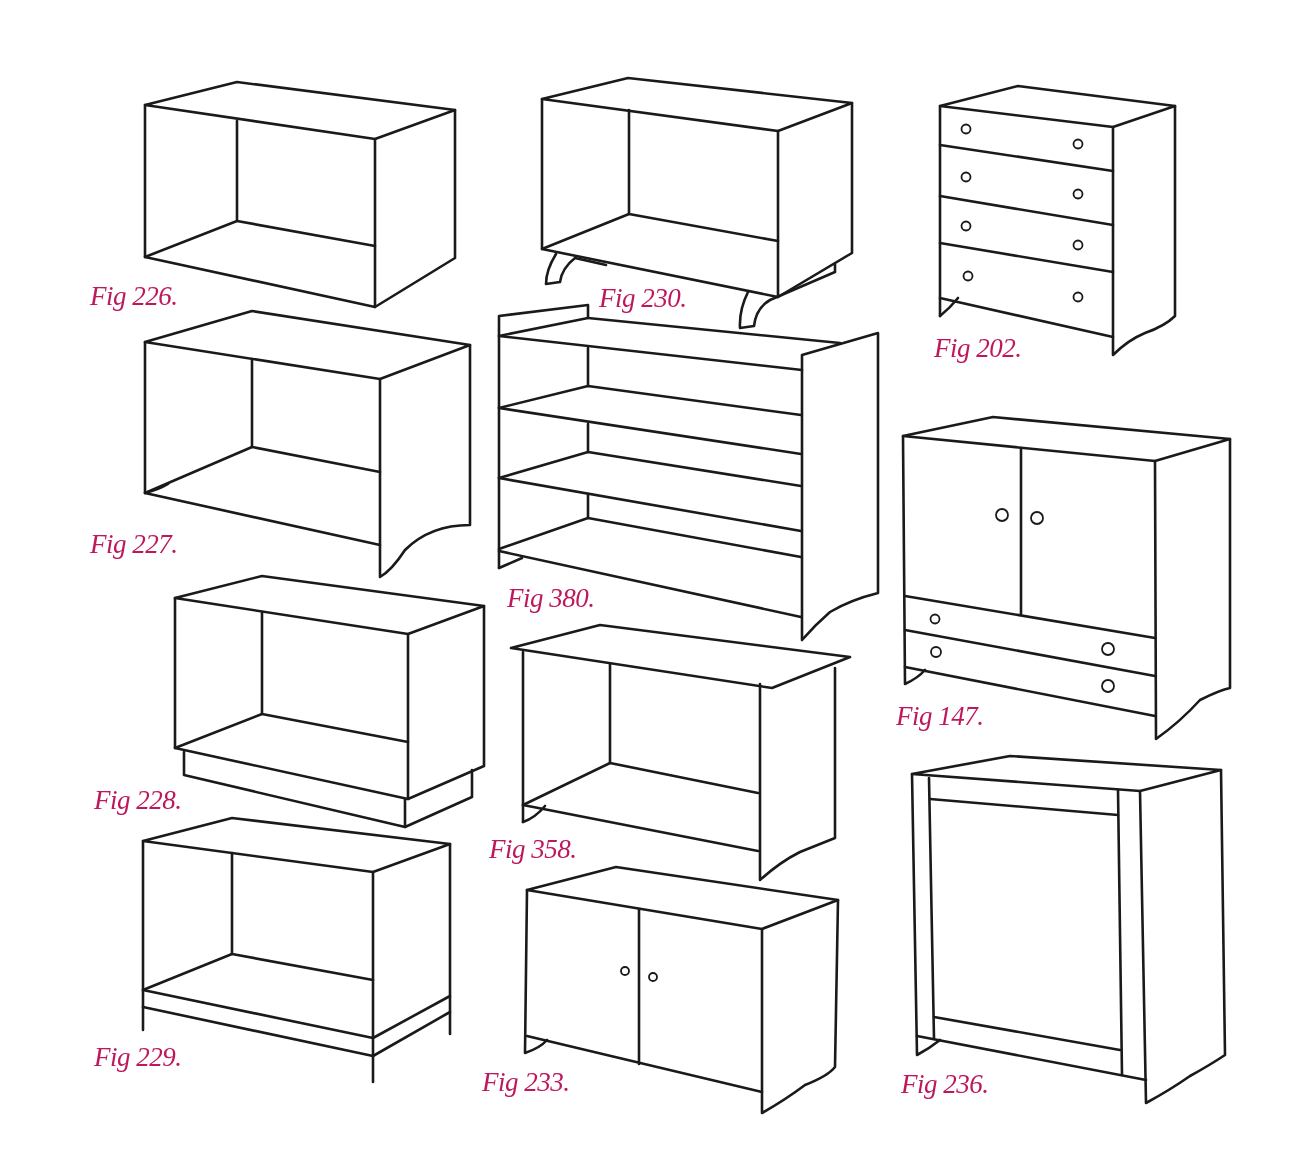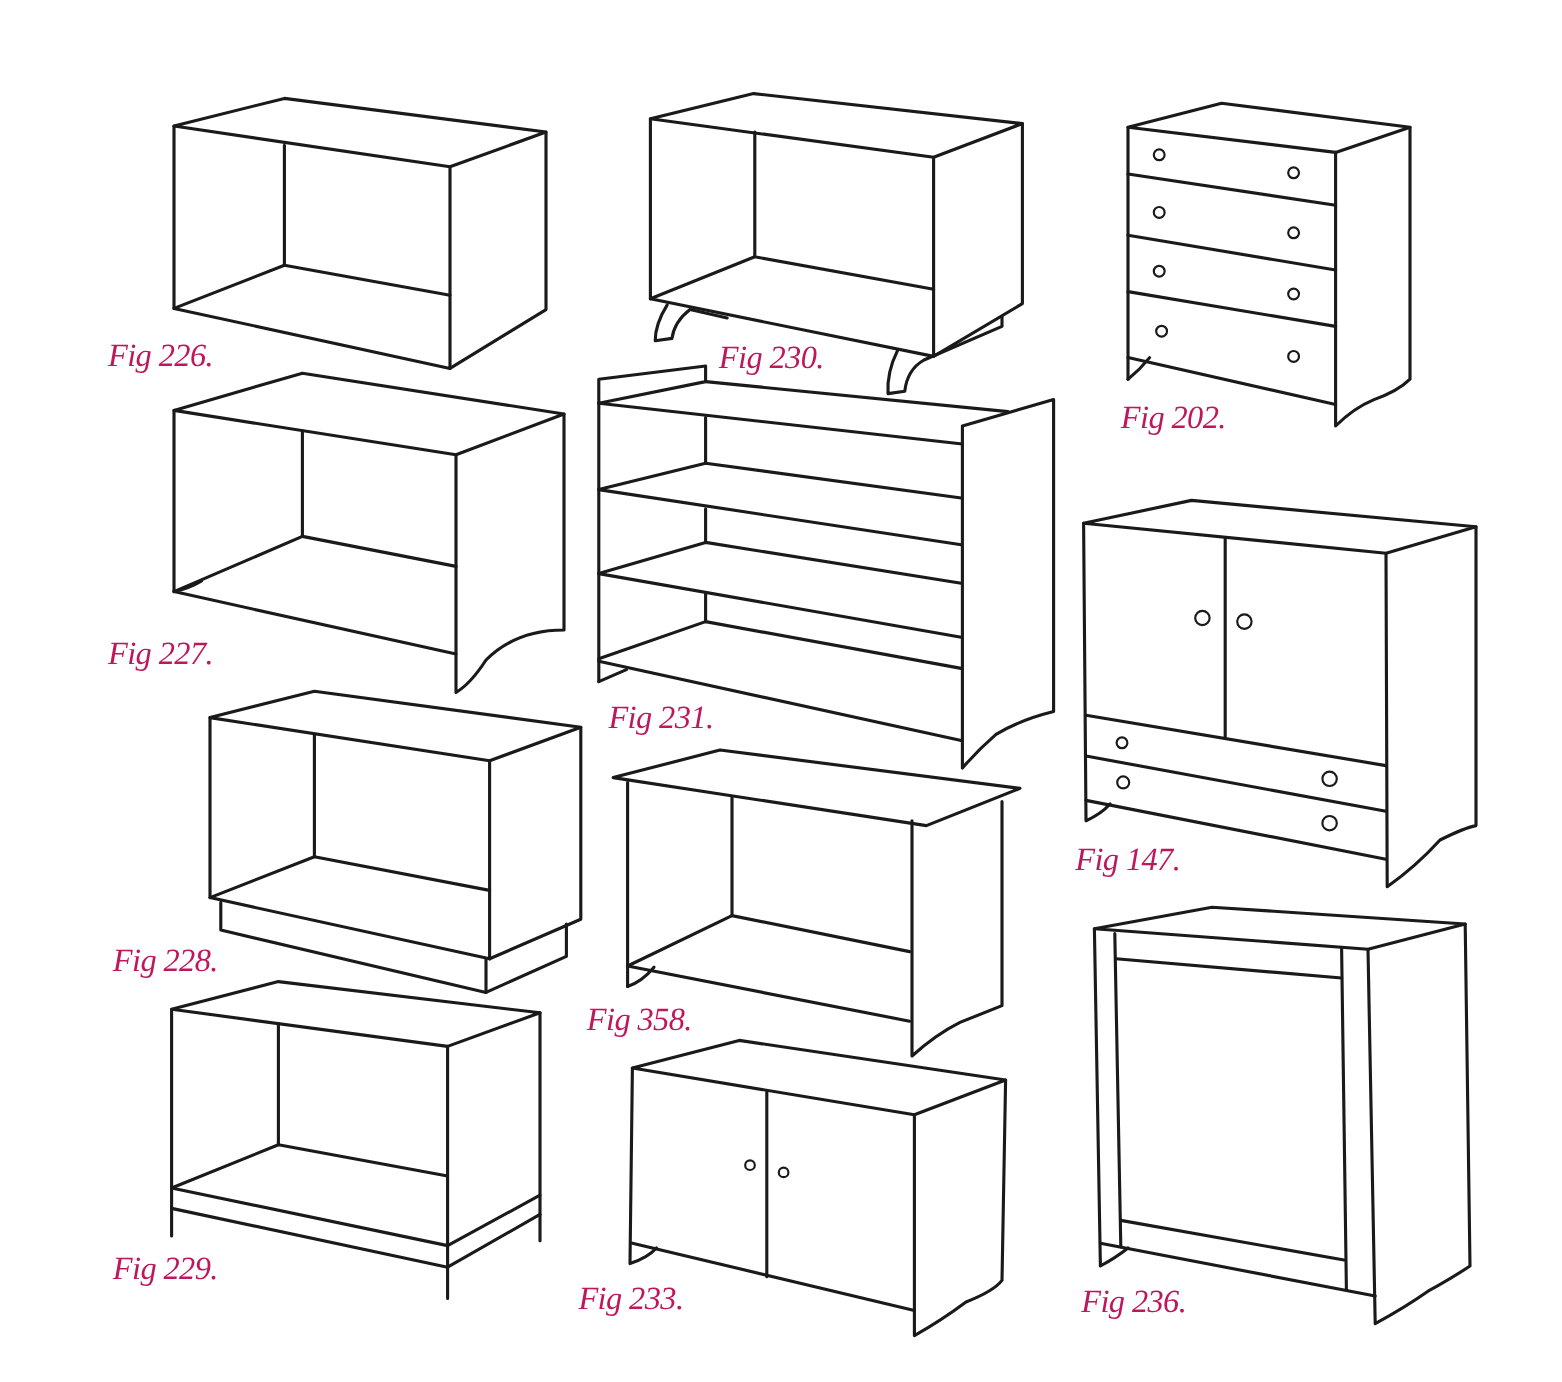--- a/index.html
+++ b/index.html
@@ -142,18 +142,18 @@
     <path class="ln" d="M934,1017 L1120,1050"></path>
     <path class="ln" d="M917,1036 L1146,1080"></path>
   </g>
 </svg>
 
 <div class="cap" style="left:90px;top:281px;">Fig 226.</div>
 <div class="cap" style="left:90px;top:529px;text-align:right;">Fig 227.</div>
 <div class="cap" style="left:94px;top:785px;text-align:right;">Fig 228.</div>
 <div class="cap" style="left:94px;top:1042px;">Fig 229.</div>
 <div class="cap" style="left:599px;top:283px;">Fig 230.</div>
-<div class="cap" style="left:507px;top:583px;">Fig 231.</div>
+<div class="cap" style="left:507px;top:583px;">Fig 380.</div>
 <div class="cap" style="left:489px;top:834px;">Fig 358.</div>
 <div class="cap" style="left:482px;top:1067px;text-align:right;">Fig 233.</div>
 <div class="cap" style="left:934px;top:333px;">Fig 202.</div>
 <div class="cap" style="left:896px;top:701px;">Fig 147.</div>
 <div class="cap" style="left:901px;top:1069px;">Fig 236.</div>
 
 </body></html>

